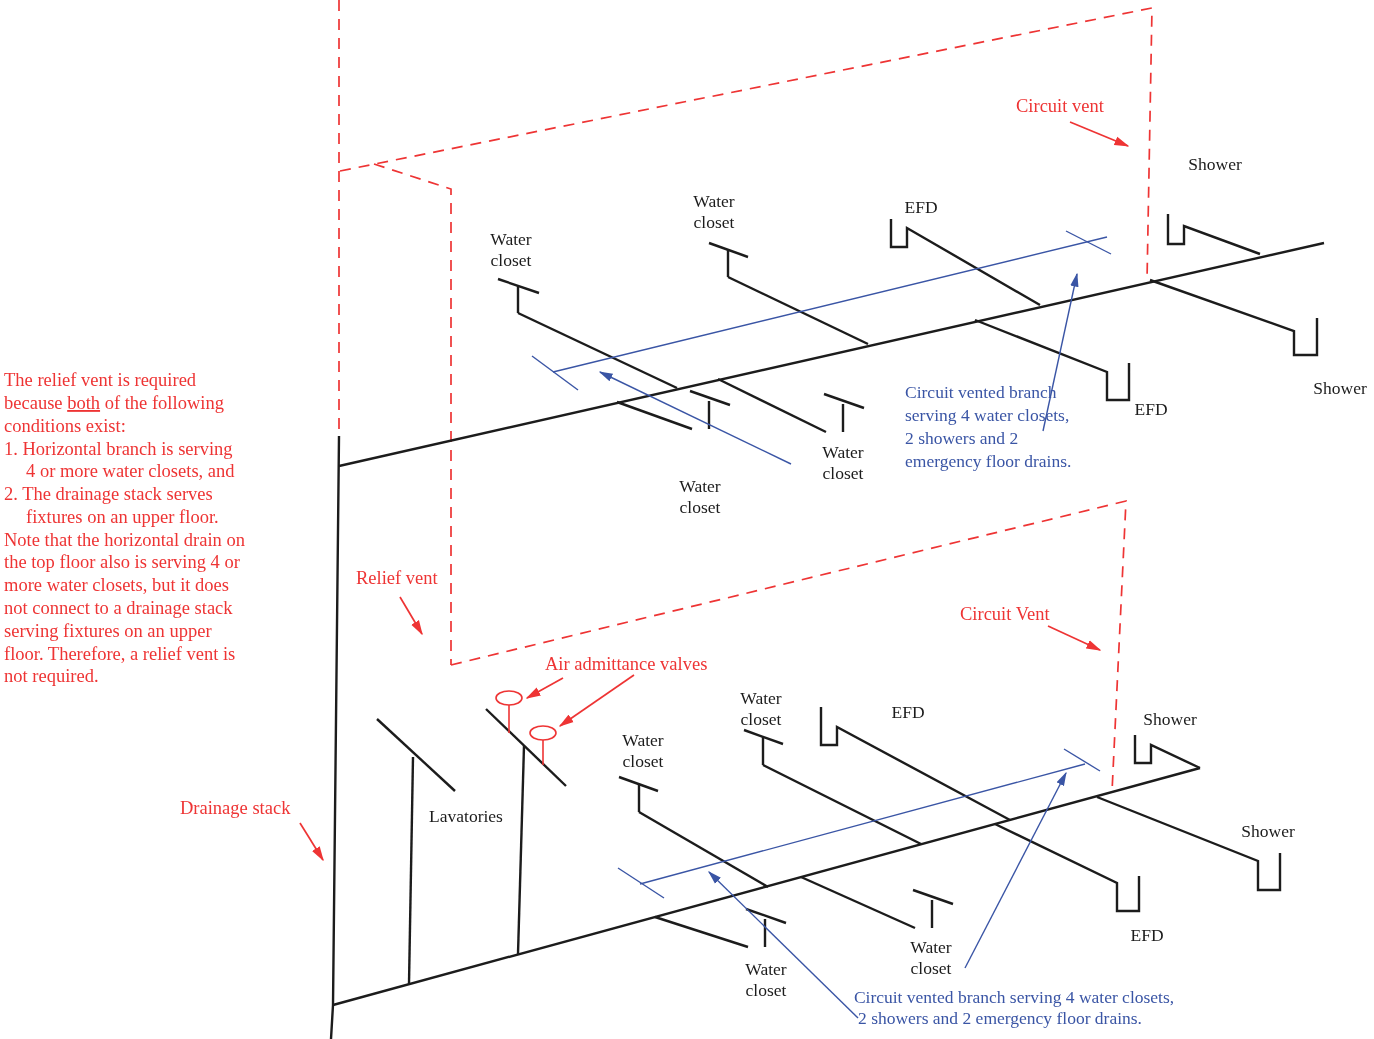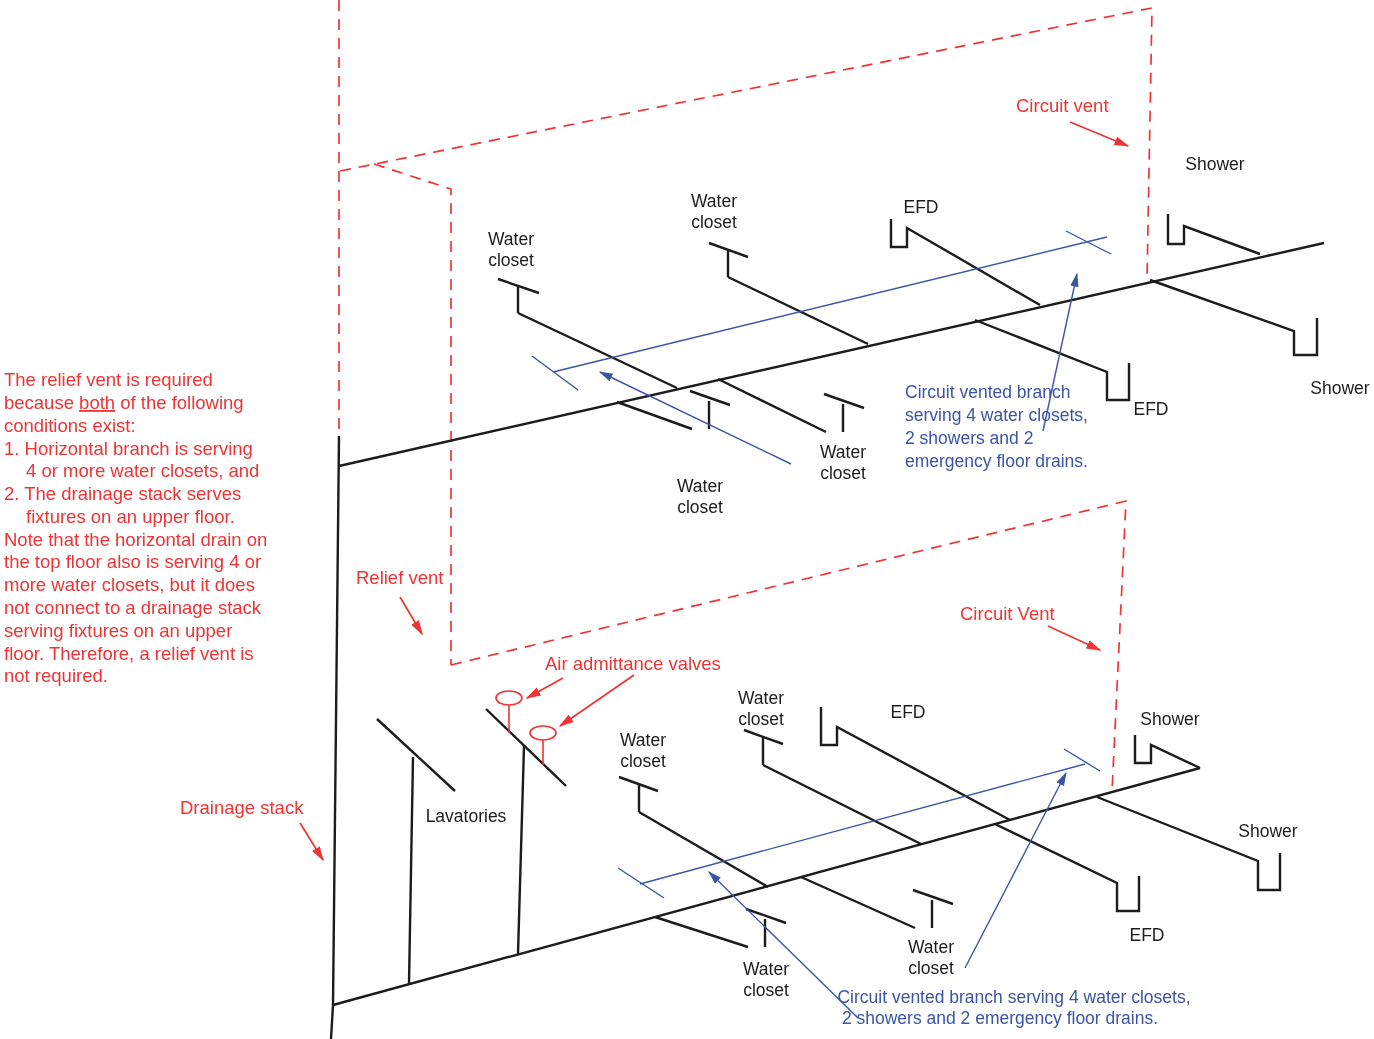--- a/index.html
+++ b/index.html
@@ -1,17 +1,17 @@
 <!DOCTYPE html>
 <html style="--red: #ee3434; --blue: #3a55a5; --black: #1c1c1c;"><head>
 <meta charset="utf-8">
 <style>
   html,body{margin:0;padding:0;background:#ffffff;}
   #stage{position:relative;width:1374px;height:1039px;background:#fff;overflow:hidden;
-         font-family:Liberation Sans, sans-serif;}
+         font-family:Liberation Serif, serif;}
   svg{position:absolute;left:0;top:0;}
   path,line,ellipse{fill:none;stroke-linejoin:miter;}
   .k{stroke:var(--black);stroke-width:2.4;}
   .r{stroke:var(--red);stroke-width:1.7;}
   .rd{stroke:var(--red);stroke-width:1.7;stroke-dasharray:11 8;}
   .b{stroke:var(--blue);stroke-width:1.4;}
   .aav{stroke:var(--red);stroke-width:1.6;}
   text{fill:var(--black);font-size:17.5px;}
   .tr{fill:var(--red);font-size:18.5px;}
   .tb{fill:var(--blue);font-size:17.5px;}

